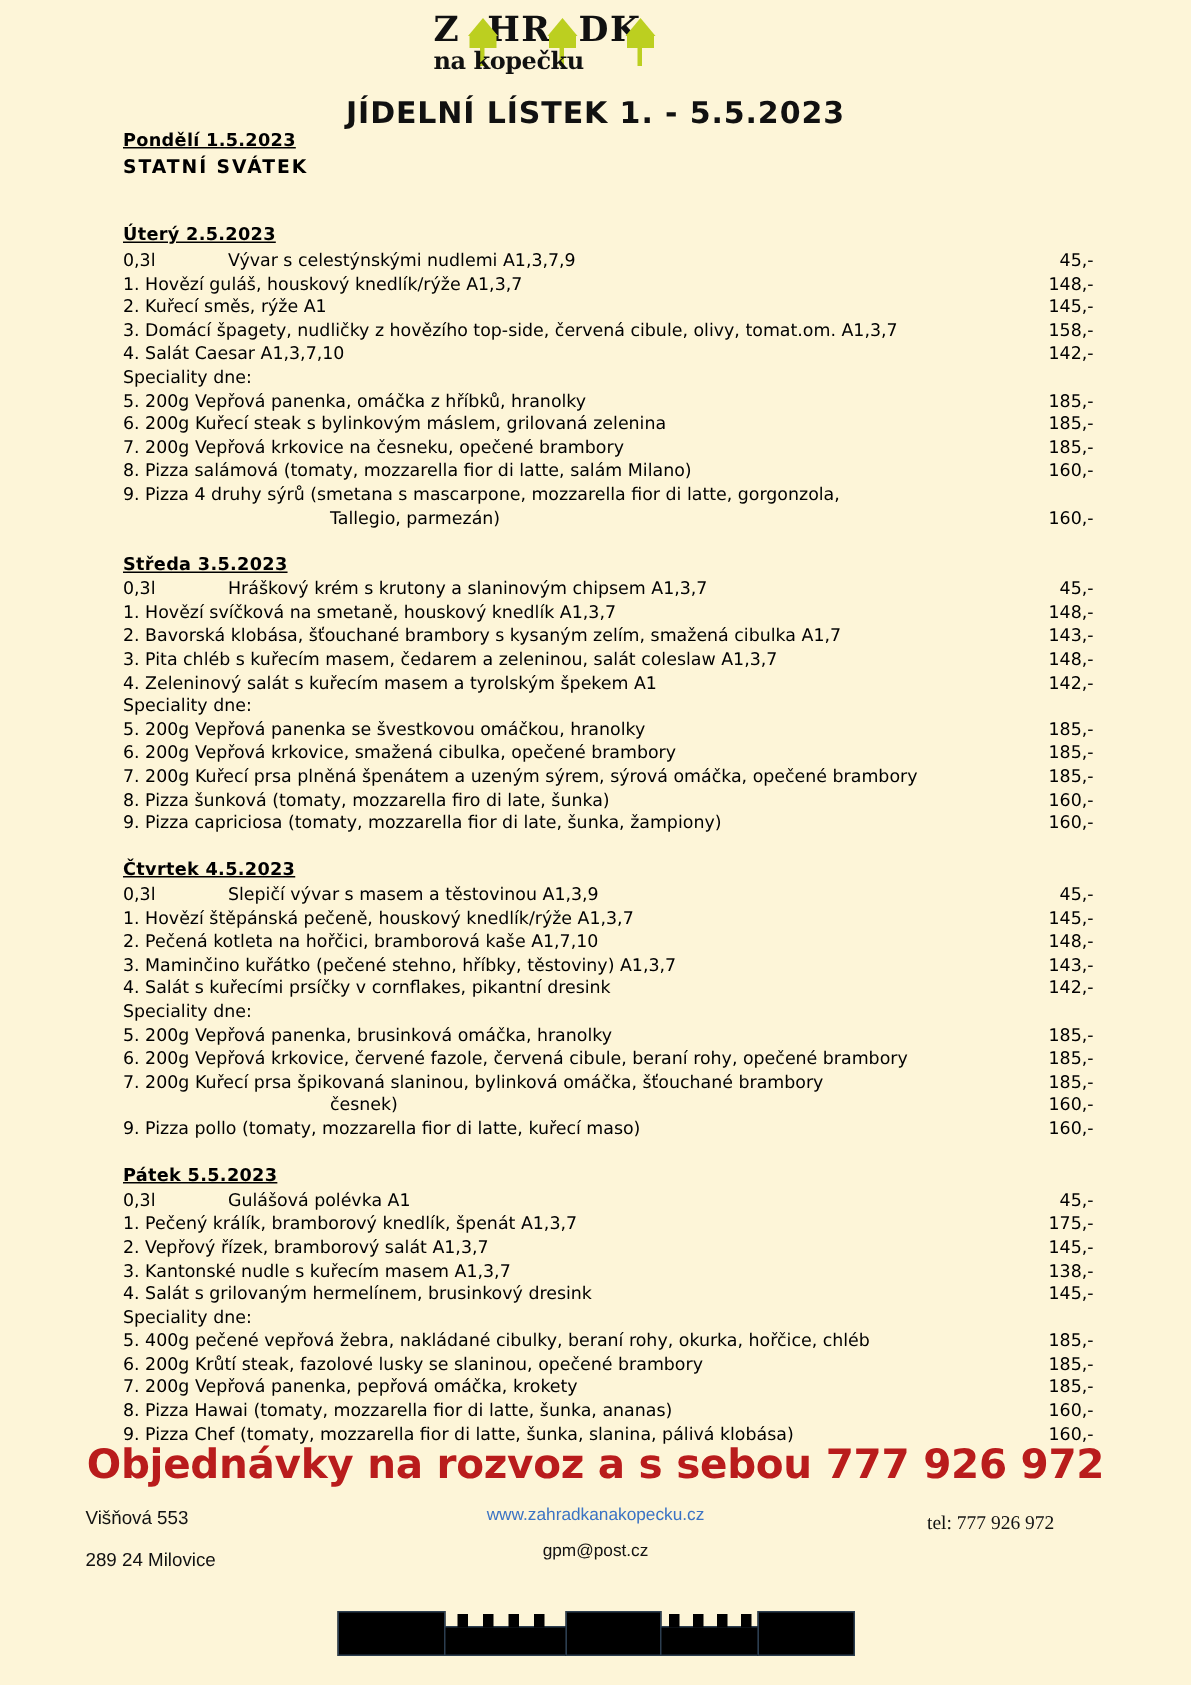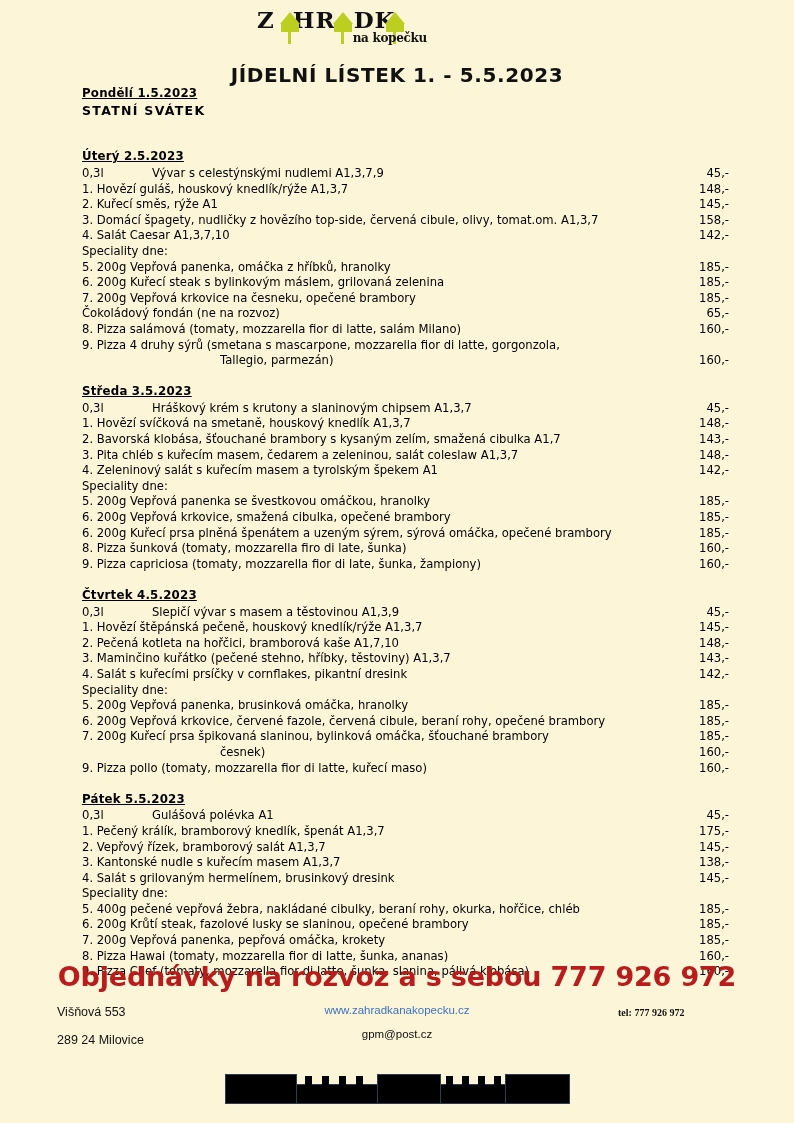--- a/index.html
+++ b/index.html
@@ -7,33 +7,33 @@
     width:794px;height:1123px;
     background:#fdf5d8;
     font-family:"DejaVu Sans","Liberation Sans",sans-serif;
     color:#000;
     position:relative;
     overflow:hidden;
   }
   .page{position:relative;width:794px;height:1123px;}
 
   
-  .logo-wrap{position:absolute;left:0;top:4px;width:684px;text-align:center;}
+  .logo-wrap{position:absolute;left:0;top:4px;width:684px;text-align:center;padding-left:32px;}
   .logo{position:relative;display:inline-block;height:56px;width:170px;}
   .logo-word{
     position:absolute;left:0;top:4px;width:170px;
     font-family:"DejaVu Serif","Liberation Serif",serif;
     font-weight:bold;font-size:23px;letter-spacing:1px;
     color:#111;text-align:left;line-height:24px;
     white-space:pre;
   }
   .logo-sub{
-    position:absolute;left:0;top:27px;width:170px;text-align:right;
+    position:absolute;left:0;top:27px;width:170px;text-align:left;
     font-family:"DejaVu Serif","Liberation Serif",serif;
-    font-weight:bold;font-size:12px;color:#111;
+    font-weight:bold;font-size:16px;color:#111;
     letter-spacing:-0.3px;
     z-index:4;
   }
   .arrow{position:absolute;width:20px;height:34px;z-index:2;}
   .arrow i{
     position:absolute;left:8px;top:10px;width:3px;height:24px;
     background:#bccf20;display:block;
   }
   .arrow b{
     position:absolute;left:0;top:2px;width:0;height:0;display:block;
@@ -81,21 +81,21 @@
     letter-spacing:-0.2px;
   }
 
   
   .contact{position:absolute;font-size:12.5px;color:#111;
            font-family:"Liberation Sans",sans-serif;}
   .c-street{left:57px;top:1005px;}
   .c-city{left:57px;top:1033px;}
   .c-web{left:0;top:1004px;width:794px;text-align:center;color:#3b73c4;font-size:11.5px;}
   .c-mail{left:0;top:1028px;width:794px;text-align:center;font-size:11.5px;}
-  .c-tel{left:618px;top:1007px;font-family:"Liberation Serif",serif;font-size:10px;font-weight:bold;}
+  .c-tel{left:618px;top:1007px;font-family:"Liberation Serif",serif;font-size:13px;}
 
   
   .fence{position:absolute;left:225px;top:1070px;width:345px;height:34px;}
   .blk{position:absolute;background:#000;border:1px solid #2c3e50;box-sizing:border-box;}
   .seg-solid{top:4px;height:30px;}
   .seg-low{top:14px;height:20px;}
   .tooth{position:absolute;top:6px;width:7px;height:9px;background:#000;}
 </style>
 </head>
 <body>
@@ -141,40 +141,39 @@
         <span class="vol">0,3l</span><span class="nm">Vývar s celestýnskými nudlemi A1,3,7,9</span><span class="pr">45,-</span>
       </div>
       <div class="row"><span class="nm">1. Hovězí guláš, houskový knedlík/rýže A1,3,7</span><span class="pr">148,-</span></div>
       <div class="row"><span class="nm">2. Kuřecí směs, rýže A1</span><span class="pr">145,-</span></div>
       <div class="row"><span class="nm">3. Domácí špagety, nudličky z hovězího top-side, červená cibule, olivy, tomat.om. A1,3,7</span><span class="pr">158,-</span></div>
       <div class="row"><span class="nm">4. Salát Caesar A1,3,7,10</span><span class="pr">142,-</span></div>
       <div class="row spec">Speciality dne:</div>
       <div class="row"><span class="nm">5. 200g Vepřová panenka, omáčka z hříbků, hranolky</span><span class="pr">185,-</span></div>
       <div class="row"><span class="nm">6. 200g Kuřecí steak s bylinkovým máslem, grilovaná zelenina</span><span class="pr">185,-</span></div>
       <div class="row"><span class="nm">7. 200g Vepřová krkovice na česneku, opečené brambory</span><span class="pr">185,-</span></div>
-      <div class="row"><span class="nm">Čokoládový fondán (ne na rozvoz)</span><span class="pr">65,-</span></div>
       <div class="row"><span class="nm">8. Pizza salámová (tomaty, mozzarella fior di latte, salám Milano)</span><span class="pr">160,-</span></div>
       <div class="row"><span class="nm">9. Pizza 4 druhy sýrů (smetana s mascarpone, mozzarella fior di latte, gorgonzola,</span><span class="pr"></span></div>
       <div class="row"><span class="nm cont">Tallegio, parmezán)</span><span class="pr">160,-</span></div>
       <div class="gap"></div>
     </div>
 
     <div class="day">
       <div class="day-head">Středa 3.5.2023</div>
       <div class="row soup">
         <span class="vol">0,3l</span><span class="nm">Hráškový krém s krutony a slaninovým chipsem A1,3,7</span><span class="pr">45,-</span>
       </div>
       <div class="row"><span class="nm">1. Hovězí svíčková na smetaně, houskový knedlík A1,3,7</span><span class="pr">148,-</span></div>
       <div class="row"><span class="nm">2. Bavorská klobása, šťouchané brambory s kysaným zelím, smažená cibulka A1,7</span><span class="pr">143,-</span></div>
       <div class="row"><span class="nm">3. Pita chléb s kuřecím masem, čedarem a zeleninou, salát coleslaw A1,3,7</span><span class="pr">148,-</span></div>
       <div class="row"><span class="nm">4. Zeleninový salát s kuřecím masem a tyrolským špekem A1</span><span class="pr">142,-</span></div>
       <div class="row spec">Speciality dne:</div>
       <div class="row"><span class="nm">5. 200g Vepřová panenka se švestkovou omáčkou, hranolky</span><span class="pr">185,-</span></div>
       <div class="row"><span class="nm">6. 200g Vepřová krkovice, smažená cibulka, opečené brambory</span><span class="pr">185,-</span></div>
-      <div class="row"><span class="nm">6. 200g Kuřecí prsa plněná špenátem a uzeným sýrem, sýrová omáčka, opečené brambory</span><span class="pr">185,-</span></div>
+      <div class="row"><span class="nm">7. 200g Kuřecí prsa plněná špenátem a uzeným sýrem, sýrová omáčka, opečené brambory</span><span class="pr">185,-</span></div>
       <div class="row"><span class="nm">8. Pizza šunková (tomaty, mozzarella firo di late, šunka)</span><span class="pr">160,-</span></div>
       <div class="row"><span class="nm">9. Pizza capriciosa (tomaty, mozzarella fior di late, šunka, žampiony)</span><span class="pr">160,-</span></div>
       <div class="gap"></div>
     </div>
 
     <div class="day">
       <div class="day-head">Čtvrtek 4.5.2023</div>
       <div class="row soup">
         <span class="vol">0,3l</span><span class="nm">Slepičí vývar s masem a těstovinou A1,3,9</span><span class="pr">45,-</span>
       </div>

